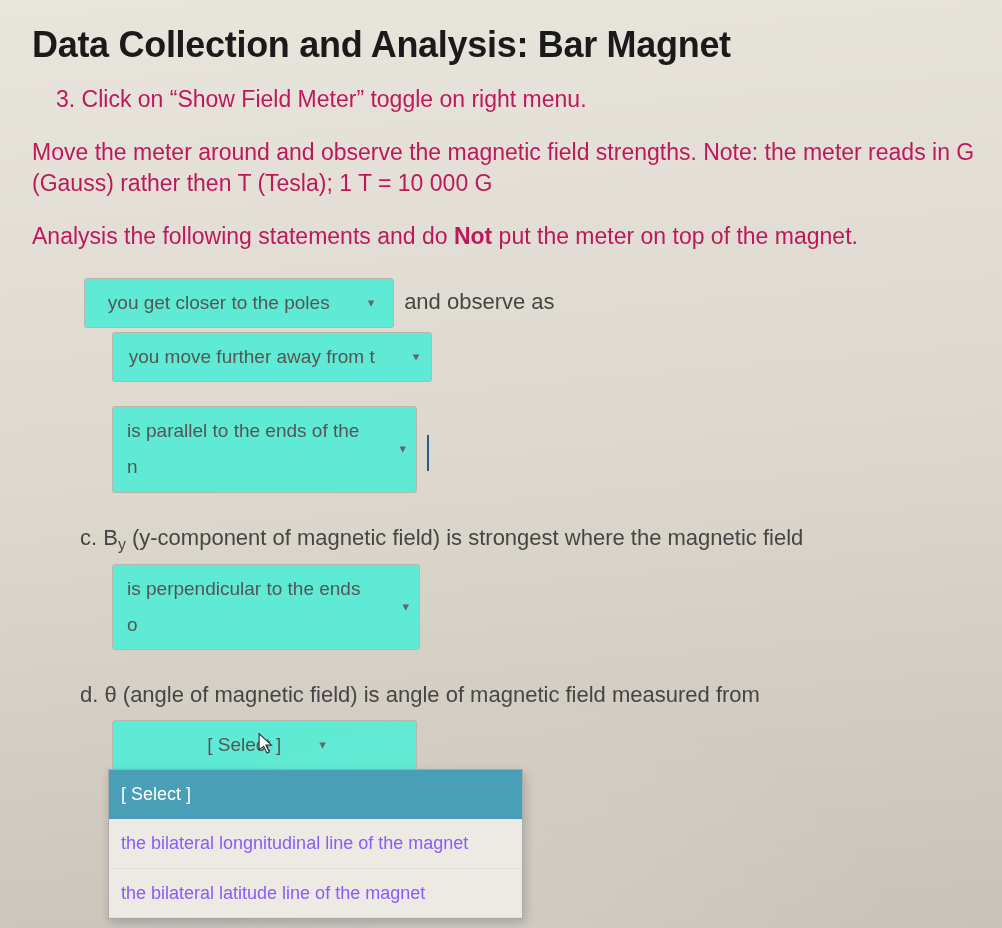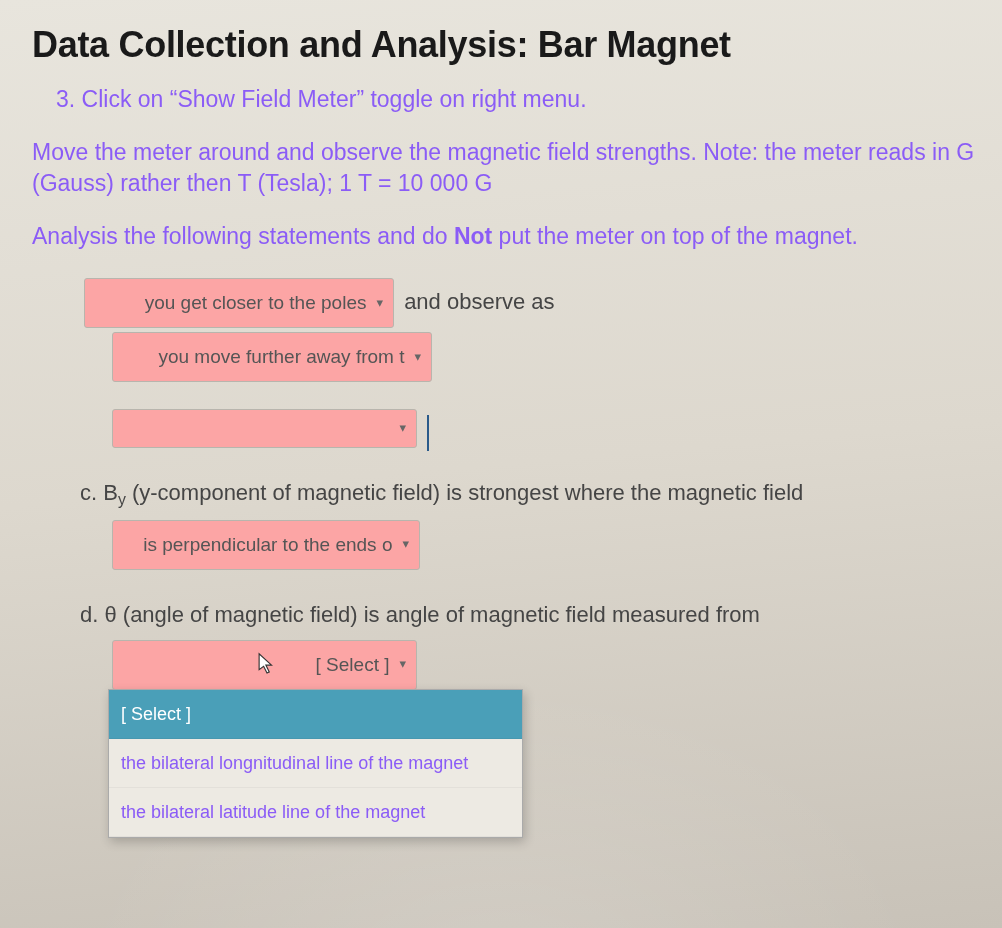--- a/index.html
+++ b/index.html
@@ -23,21 +23,21 @@
     }
     .title {
       font-size: 36px;
       font-weight: 700;
       color: #1a1a1a;
       margin-bottom: 18px;
       letter-spacing: -0.3px;
     }
     .instruction {
       font-size: 23px;
-      color: #8b5cf6;
+      color: #be185d;
       margin-bottom: 22px;
       line-height: 1.35;
     }
     .instruction.indent { padding-left: 24px; }
     .instruction strong { font-weight: 600; }
     .question-block {
       padding-left: 48px;
       margin-top: 26px;
     }
     .qline {
@@ -47,31 +47,32 @@
       margin-bottom: 4px;
     }
     .qline-sub {
       padding-left: 28px;
       margin-bottom: 24px;
     }
     .sub-x { font-size: 0.72em; vertical-align: sub; }
     .select-box {
       display: inline-flex;
       align-items: center;
-      justify-content: flex-end;
-      background: #fca5a5;
+      justify-content: center;
+      background: #5eead4;
       border: 1px solid #b8b5ad;
       border-radius: 3px;
       padding: 6px 10px 6px 14px;
       font-size: 19px;
       color: #555;
       vertical-align: middle;
       margin: 0 4px;
       min-height: 38px;
       position: relative;
+      gap: 28px;
     }
     .select-box.w-280 { width: 310px; }
     .select-box.w-300 { width: 320px; }
     .select-box.w-290 { width: 305px; }
     .select-box.w-295 { width: 308px; }
     .select-box.w-260 { width: 305px; }
     .chev {
       font-size: 13px;
       color: #666;
       margin-left: 10px;
@@ -146,20 +147,21 @@
   </div>
   <div class="qline qline-sub">
     <span class="select-box w-300">
       <span>you move further away from t</span>
       <span class="chev">▾</span>
     </span>
   </div>
 
   <div class="qline qline-sub">
     <span class="select-box w-290">
+      <span>is parallel to the ends of the n</span>
       <span class="chev">▾</span>
     </span><span class="cursor-caret"></span>
   </div>
 
   <div class="qline">
     <span>c. B</span><span class="sub-x">y</span><span> (y-component of magnetic field) is strongest where the magnetic field</span>
   </div>
   <div class="qline qline-sub">
     <span class="select-box w-295">
       <span>is perpendicular to the ends o</span>

